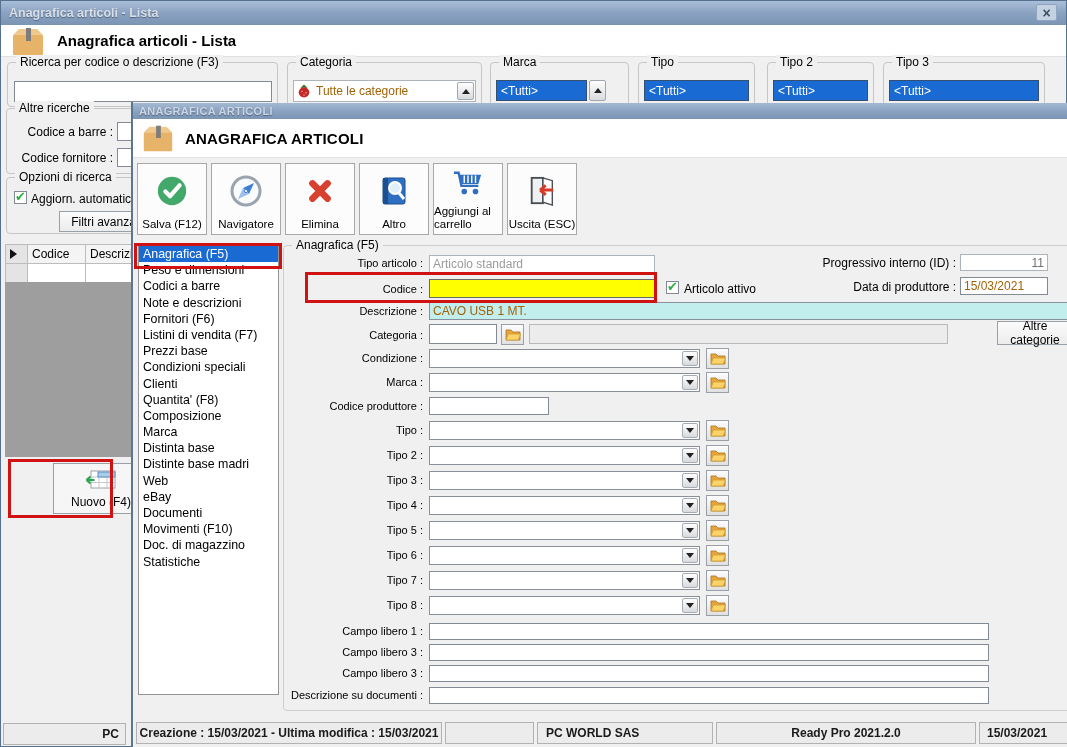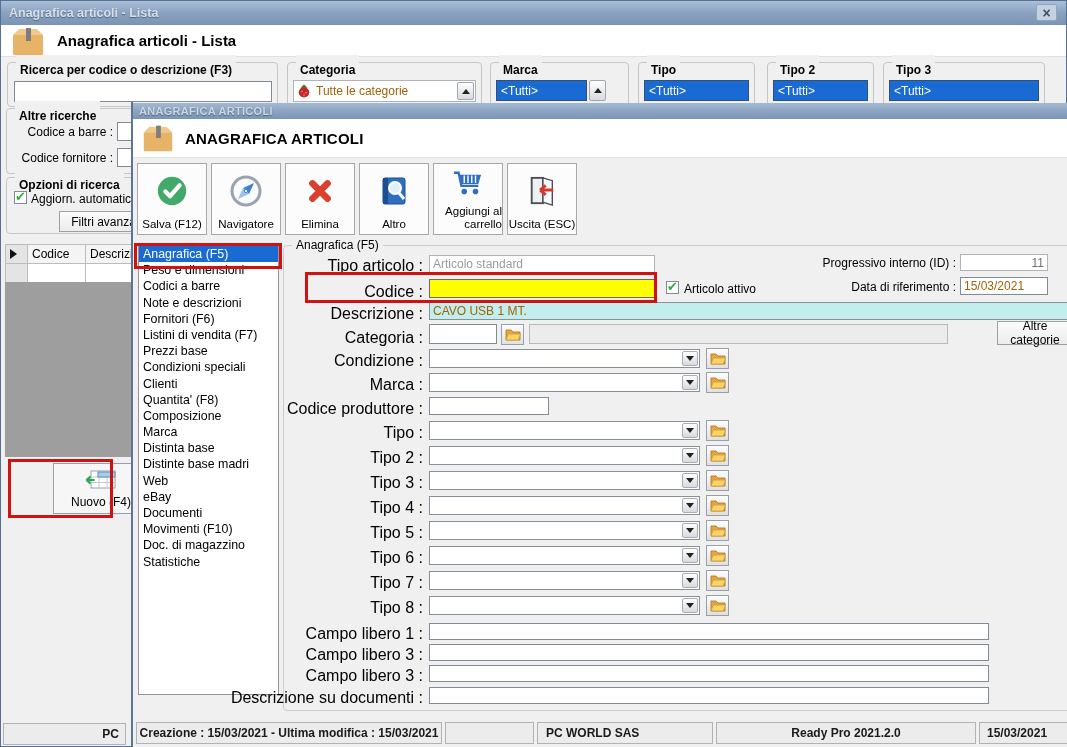--- a/index.html
+++ b/index.html
@@ -15,21 +15,21 @@
     display:flex; align-items:center; padding:0 8px;
     color:#d9dfe8; font-weight:bold; font-size:12.5px; text-shadow:0 1px 1px rgba(40,55,75,.55); }
   .close-btn { position:absolute; right:9px; top:3px; width:21px; height:17px; background:#c3d1e1;
     border:1px solid #8fa6c0; border-radius:2px; display:flex; align-items:center; justify-content:center;
     color:#3f4f63; font-weight:bold; font-size:14px; line-height:1; }
   .app-header { position:absolute; left:0; top:24px; right:0; height:32px; background:#fff; border-bottom:1px solid #e0e0e0; }
   .app-title { position:absolute; left:56px; top:7px; font-size:15px; font-weight:bold; }
 
   
   .group { position:absolute; border:1px solid #c6c6c6; border-radius:4px; }
-  .group > .legend { position:absolute; top:-8px; left:8px; background:#f0f0f0; padding:8px 4px; font-size:12px; white-space:nowrap;font-weight:bold; }
+  .group > .legend { position:absolute; top:-8px; left:8px; background:#f0f0f0; padding:0 4px; font-size:12px; white-space:nowrap; }
 
   .txt { position:absolute; background:#fff; border:1px solid #828a96; font-size:12px; padding:0 3px; font-family:inherit; color:#a16207; outline:none; }
   .txt.soft { border-color:#aeb4bc; }
   .ghost { color:#9a9a9a; }
 
   .blue-combo { position:absolute; background:#1a6ad4; border:1px solid #35506e; color:#fff; font-size:12px; padding-left:4px; display:flex; align-items:center; }
   .spin-btn { position:absolute; background:linear-gradient(#fefefe,#d9dade); border:1px solid #a0a7b0; border-radius:2px; display:flex; align-items:center; justify-content:center; }
   .tri-up { width:0; height:0; border-left:4px solid transparent; border-right:4px solid transparent; border-bottom:5px solid #222; }
   .tri-down { width:0; height:0; border-left:4px solid transparent; border-right:4px solid transparent; border-top:5px solid #222; }
   .tri-right { width:0; height:0; border-top:5px solid transparent; border-bottom:5px solid transparent; border-left:7px solid #111; }
@@ -56,30 +56,30 @@
   .modal-titlebar { position:absolute; left:0; top:0; right:0; height:16px;
     background:linear-gradient(180deg,#a3b9d3 0%,#8aa2c0 55%,#7b94b4 100%);
     color:#ccd6e4; font-weight:bold; font-size:11px; line-height:16px; padding-left:6px; letter-spacing:.3px;
     text-shadow:0 1px 1px rgba(40,55,75,.55); }
   .modal-header { position:absolute; left:0; top:16px; right:0; height:39px; background:#fff; border-bottom:1px solid #e2e2e2; }
   .modal-title { position:absolute; left:52px; top:11px; font-size:15px; font-weight:bold; letter-spacing:.2px; }
 
   .toolbar { position:absolute; left:4px; top:60px; height:72px; display:flex; gap:4px; }
   .tool-btn { width:70px; height:72px; background:#fcfcfc; border:1px solid #a8a8a8; display:flex; flex-direction:column; align-items:center; justify-content:flex-end; padding-bottom:2px; }
   .tool-btn .ticon { flex:1; display:flex; align-items:center; justify-content:center; width:100%; }
-  .tool-btn .tlabel { font-size:11.5px; text-align:right; line-height:1.15; padding-bottom:1px; }
+  .tool-btn .tlabel { font-size:11.5px; text-align:left; line-height:1.15; padding-bottom:1px; }
 
   .nav-list { position:absolute; left:5px; top:140px; width:141px; height:452px; background:#fff; border:1px solid #949494; padding-top:2px; overflow:hidden; }
   .nav-item { height:16.2px; line-height:16.2px; font-size:12.4px; padding-left:4px; white-space:nowrap; }
   .nav-item.selected { background:#1a6ad4; color:#fff; }
 
   .form-group { position:absolute; left:150px; top:142px; right:-4px; height:466px; border:1px solid #cdcdcd; border-radius:4px; }
   .form-group > .legend { position:absolute; top:-8px; left:8px; background:#f0f0f0; padding:0 4px; }
 
-  .f-label { position:absolute; left:74px; width:216px; text-align:right; font-size:16px; white-space:nowrap; }
+  .f-label { position:absolute; left:74px; width:216px; text-align:right; font-size:11px; white-space:nowrap; }
   .r-label { position:absolute; left:613px; width:210px; text-align:right; font-size:12px; white-space:nowrap; }
 
   .combo { position:absolute; left:296px; width:271px; height:19px; background:#fff; border:1px solid #8a909a; }
   .combo-btn { position:absolute; top:1px; right:1px; bottom:1px; width:16px; background:linear-gradient(#fefefe,#d9dade); border:1px solid #a6adb6; border-radius:2px; display:flex; align-items:center; justify-content:center; }
   .folder-btn { position:absolute; left:573px; width:23px; height:21px; background:linear-gradient(#fdfdfd,#e0e0e0); border:1px solid #9aa0a8; display:flex; align-items:center; justify-content:center; }
 
   .statusbar-cell { position:absolute; height:22px; background:#ececec; border:1px solid #b2b2b2; font-weight:bold; font-size:12px; line-height:20px; color:#1a1a1a; white-space:nowrap; overflow:hidden; }
 </style>
 </head>
 <body>
@@ -306,21 +306,21 @@
 
   <div class="f-label" style="top:180px">Codice :</div>
   <input class="txt" style="left: 296px; top: 176px; width: 226px; height: 19px; background: rgb(255, 255, 0); border-color: rgb(106, 106, 106);" value="">
   <div class="checkbox" style="left:533px;top:178px">
       <span class="tick">✔</span>
     </div>
   <div class="small-lbl" style="left:551px;top:179px;text-align:left;width:110px">Articolo attivo</div>
 
   <div class="r-label" style="top:153px">Progressivo interno (ID) :</div>
   <input class="txt soft" style="left: 827px; top: 151px; width: 88px; height: 17px; text-align: right; color: rgb(112, 112, 112);" value="11">
-  <div class="r-label" style="top:177px">Data di riferimento :</div>
+  <div class="r-label" style="top:177px">Data di produttore :</div>
   <input class="txt" style="left: 827px; top: 174px; width: 88px; height: 18px;" value="15/03/2021">
 
   <div class="f-label" style="top:202px">Descrizione :</div>
   <input class="txt" style="left: 296px; top: 199px; right: -4px; height: 18px; background: rgb(194, 239, 238); border-color: rgb(138, 144, 154);" value="CAVO USB 1 MT.">
 
   <div class="f-label" style="top:226px">Categoria :</div>
   <input class="txt" style="left: 296px; top: 221px; width: 68px; height: 20px;" value="">
   <div class="folder-btn" style="left:368px;top:221px">
       <svg width="16" height="13" viewBox="0 0 16 13">
         <path d="M1 2 h5 l2 2 h7 v8 h-14 z" fill="#e8a33d" stroke="#a8741f" stroke-width="0.8"></path>

